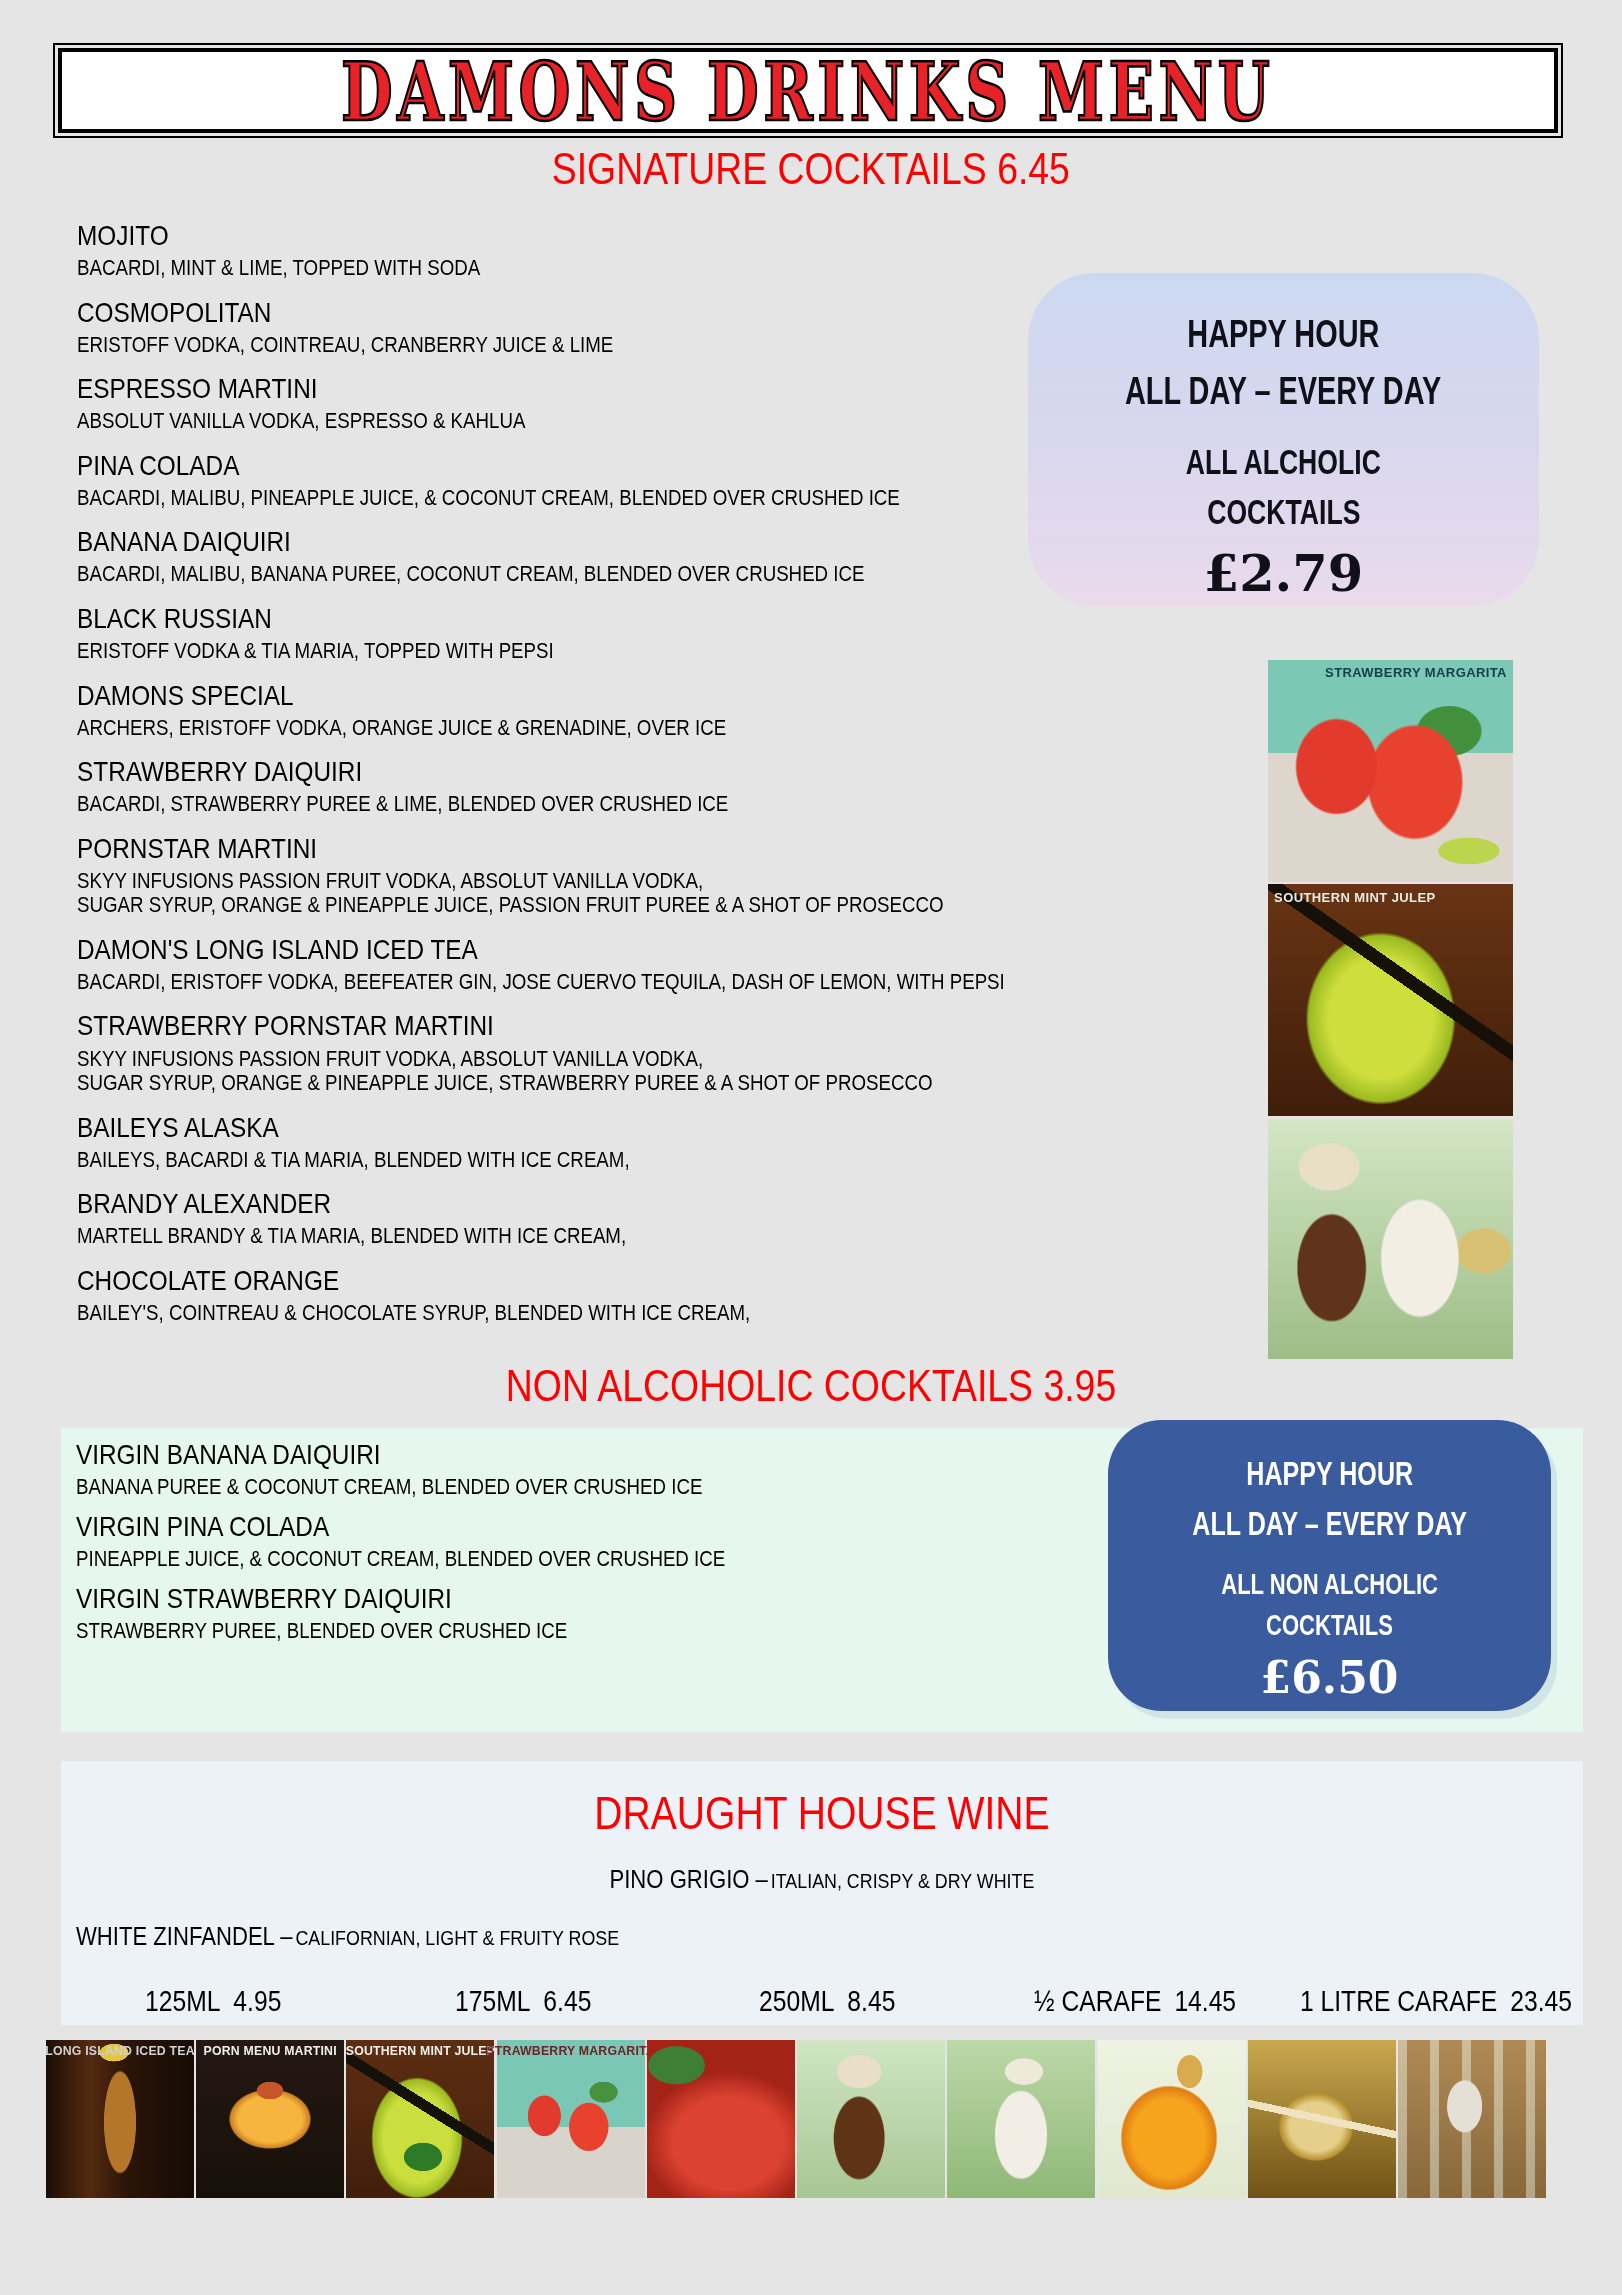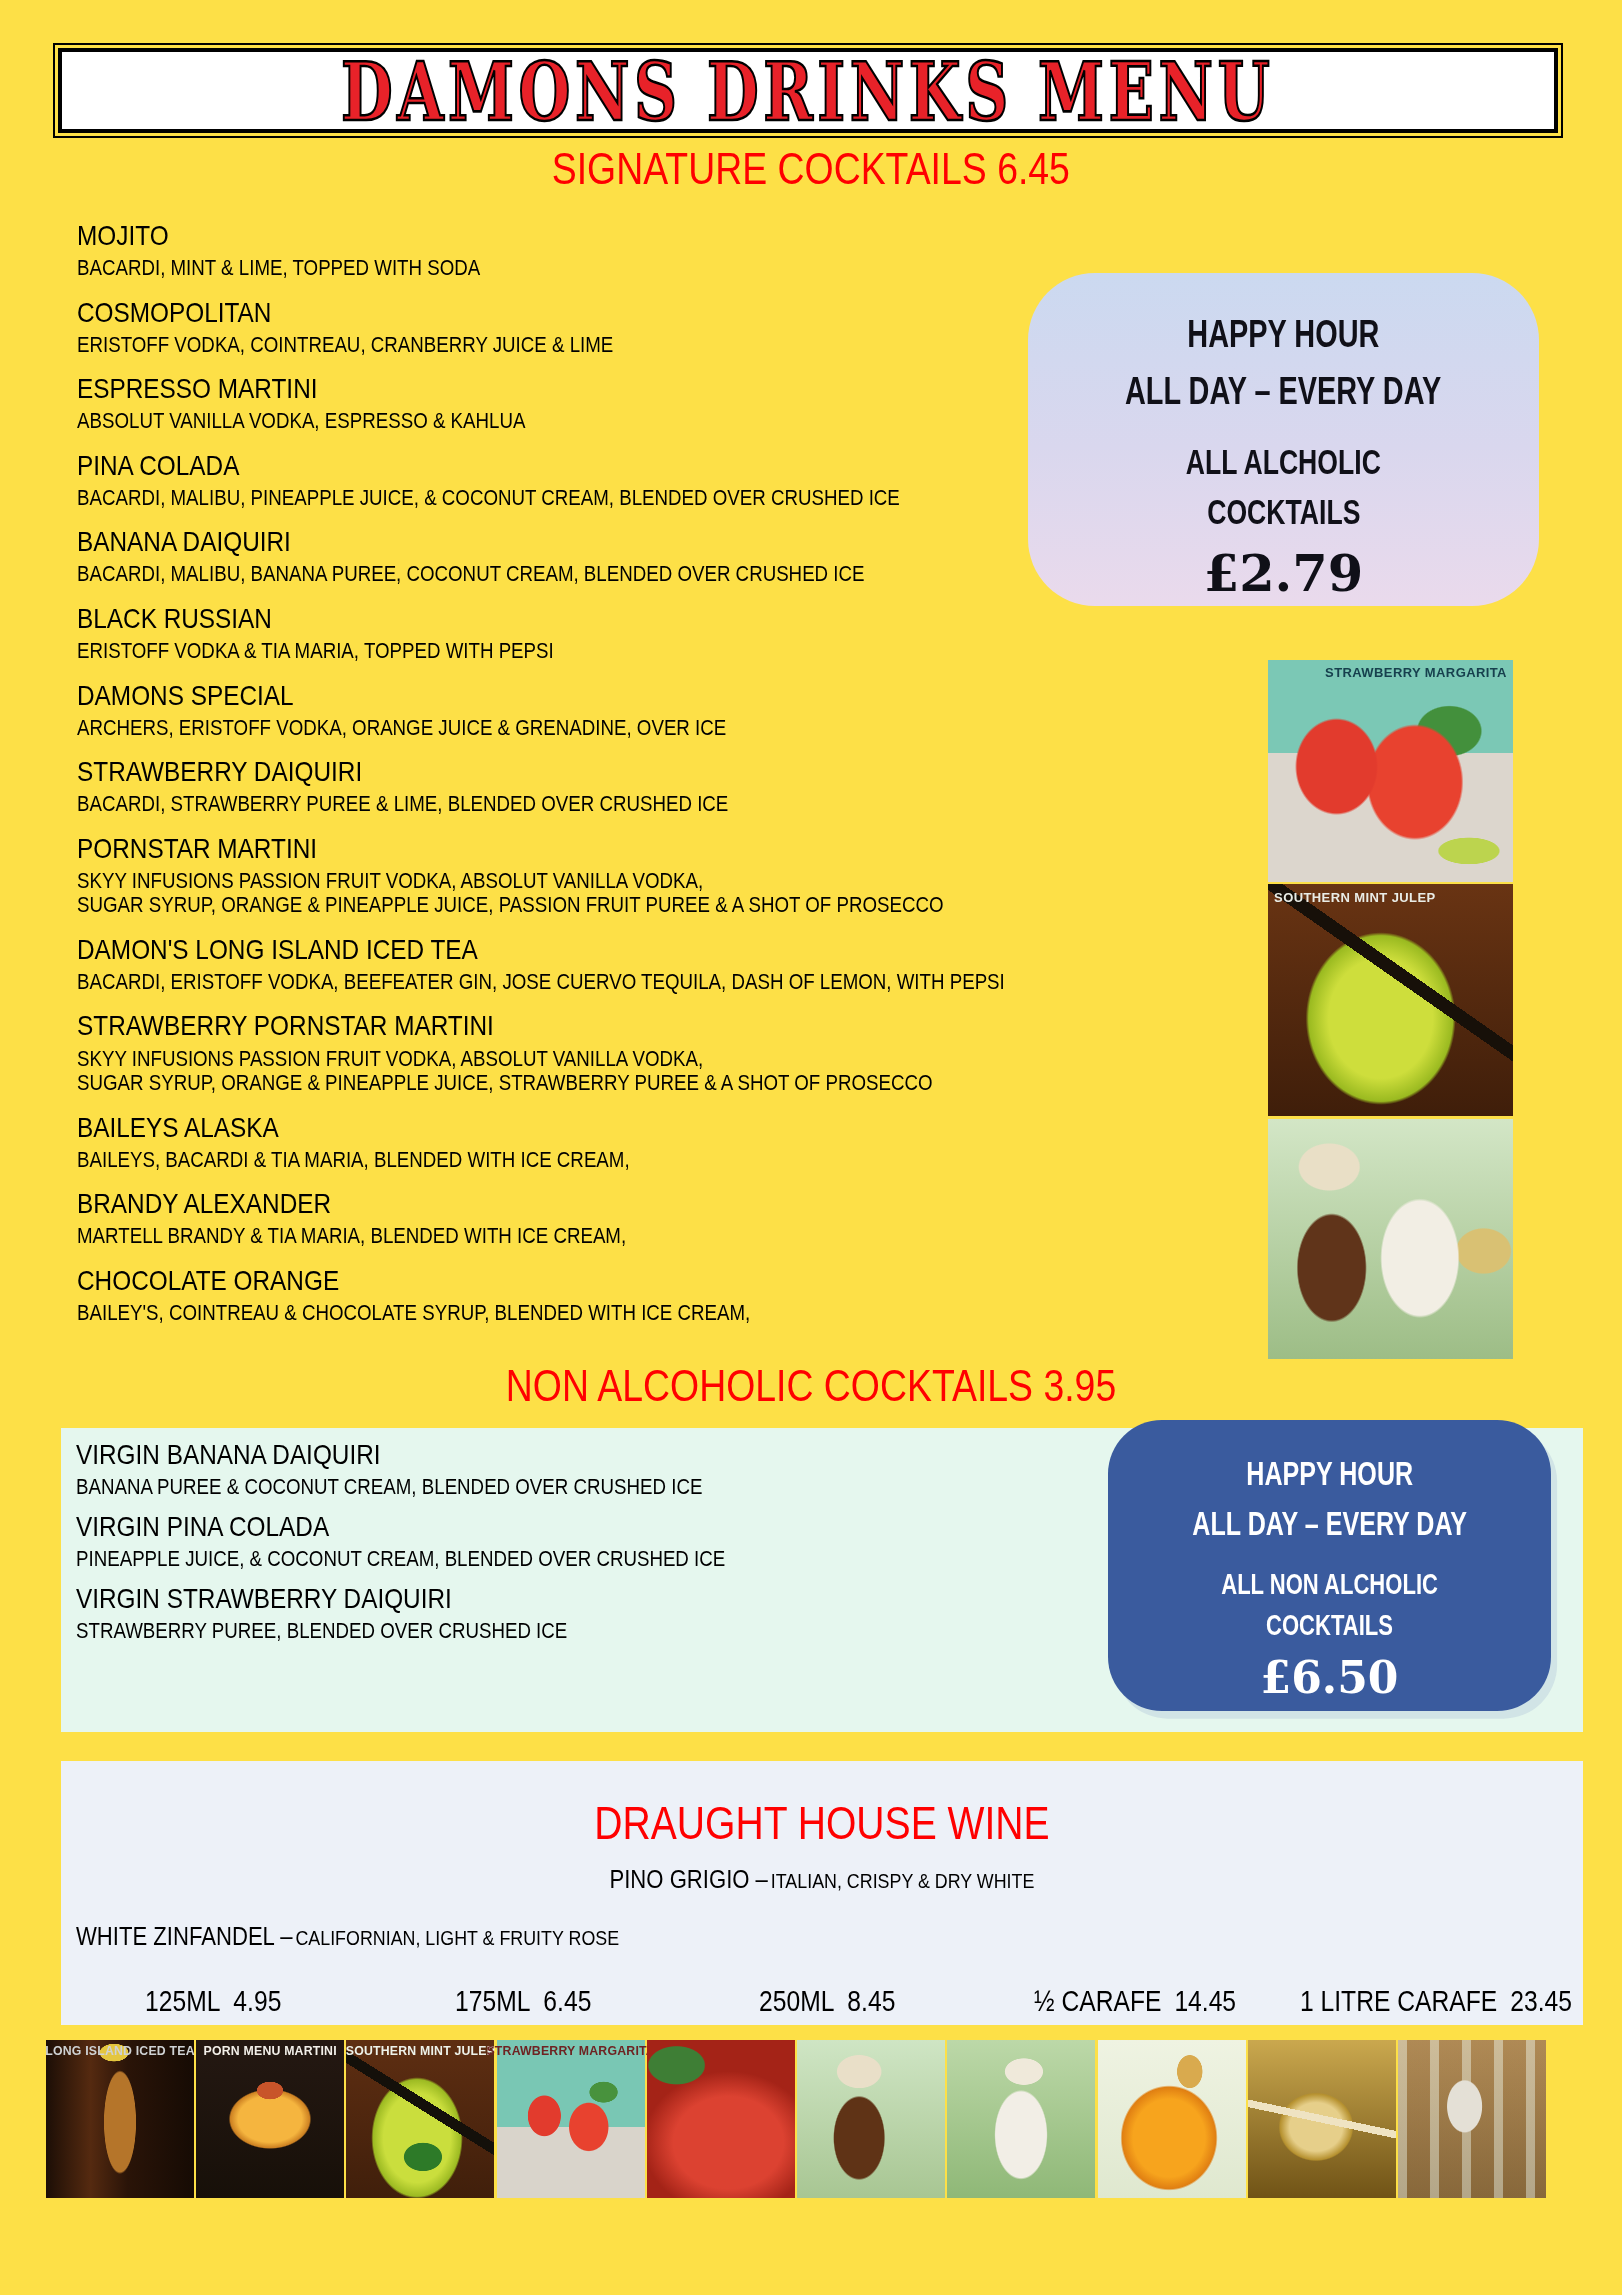--- a/index.html
+++ b/index.html
@@ -1,16 +1,16 @@
 <!DOCTYPE html>
 <html style="font-size:12.3px"><head>
 <meta charset="utf-8">
 <style>
   html,body{margin:0;padding:0;background:#fff;}
-  .page{position:relative;width:1622px;height:2295px;background:#fde047;
+  .page{position:relative;width:1622px;height:2295px;background:#e5e5e5;
         font-family:"Liberation Sans",sans-serif;color:#000;overflow:hidden;}
 
   
   .cx{transform:scaleX(0.87);transform-origin:0 50%;display:block;width:114%;}
   .cxc{display:inline-block;transform:scaleX(0.85);transform-origin:50% 50%;white-space:nowrap;}
   .cxh{display:inline-block;transform:scaleX(0.76);transform-origin:50% 50%;white-space:nowrap;}
 
   
   .title-box{position:absolute;left:58px;top:48px;width:1492px;height:77px;
              border:4.6px solid #000;outline:2.3px solid #000;outline-offset:3.8px;
@@ -75,21 +75,21 @@
       radial-gradient(46px 38px at 88% 55%,#d9c173 58%,transparent 61%),
       linear-gradient(180deg,#d3e6c6,#9dbd86);}
 
   
   .mint{position:absolute;left:61px;top:1428px;width:1522px;height:304px;background:#e5f7ee;}
   .mint-list{position:absolute;left:15.3px;top:12.3px;width:1020px;}
   .mint-list .item{margin-bottom:12.3px;}
 
   
   .wine{position:absolute;left:61px;top:1761px;width:1522px;height:264px;background:#edf1f8;}
-  .wine-title{position:absolute;top:39px;width:100%;text-align:center;font-size:46px;color:#ff0000;line-height:1;}
+  .wine-title{position:absolute;top:29px;width:100%;text-align:center;font-size:46px;color:#ff0000;line-height:1;}
   .wine-center{position:absolute;top:103px;width:100%;text-align:center;}
   .wname{font-size:26px;}
   .wdesc{font-size:21px;}
   .wine-left{position:absolute;left:15.3px;top:160px;}
   .wine-right{position:absolute;left:864px;top:160px;}
   .wine-prices{position:absolute;left:0;top:224px;width:100%;height:31px;}
   .wine-prices .pcell{position:absolute;font-size:29px;white-space:nowrap;}
   .wine-prices .pcell:nth-of-type(1){left:84px;}
   .wine-prices .pcell:nth-of-type(2){left:394px;}
   .wine-prices .pcell:nth-of-type(3){left:698px;}

